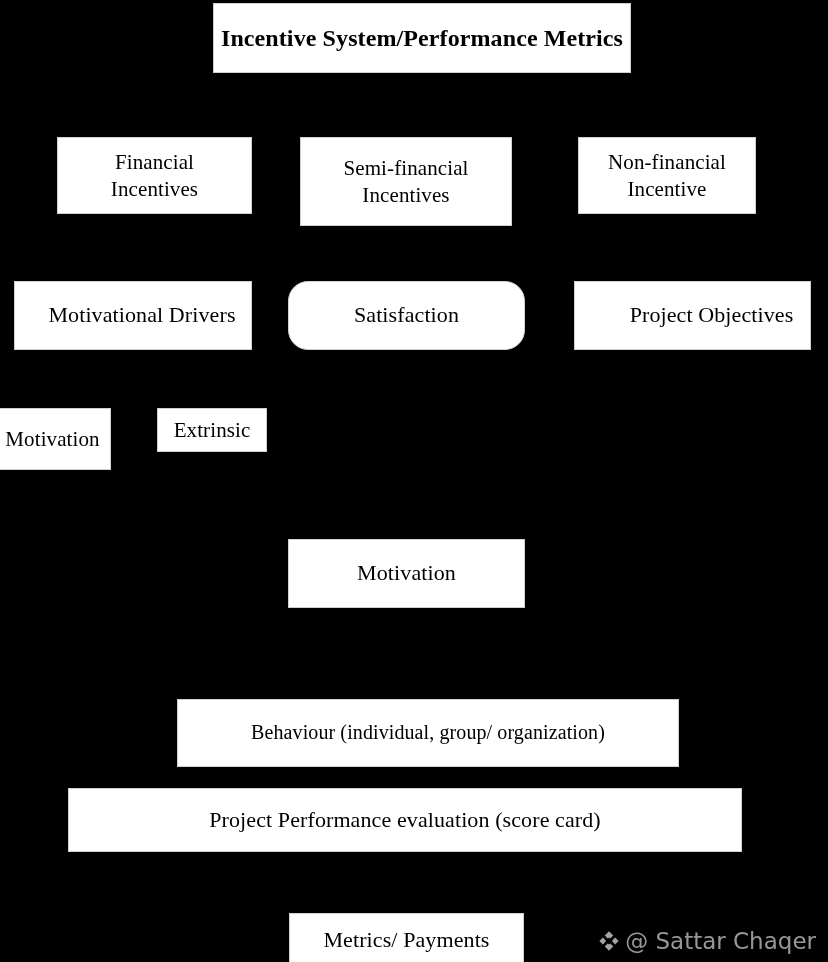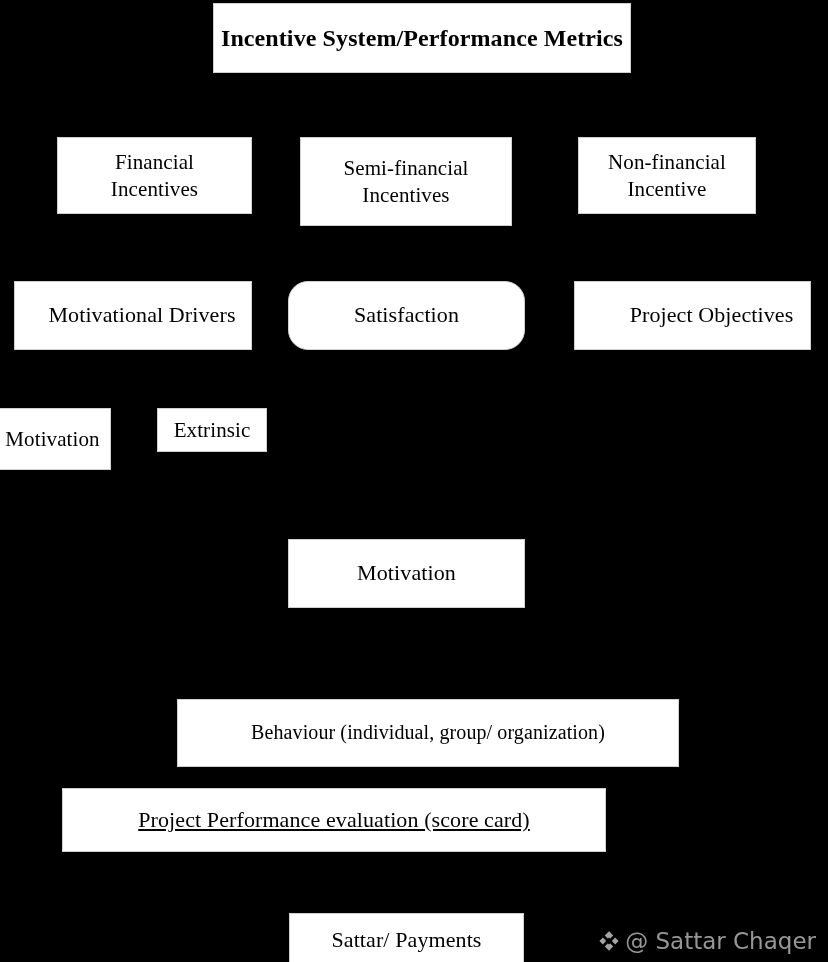--- a/index.html
+++ b/index.html
@@ -49,21 +49,21 @@
   .n-fin         { left: 57px;  top: 137px; width: 195px; height: 77px;  font-size: 21px; }
   .n-semifin     { left: 300px; top: 137px; width: 212px; height: 89px;  font-size: 21px; }
   .n-nonfin      { left: 578px; top: 137px; width: 178px; height: 77px;  font-size: 21px; }
   .n-drivers     { left: 14px;  top: 281px; width: 238px; height: 69px;  font-size: 22px; padding-left: 24px; }
   .n-satis       { left: 288px; top: 281px; width: 237px; height: 69px;  font-size: 22px; border-radius: 20px; }
   .n-objectives  { left: 574px; top: 281px; width: 237px; height: 69px;  font-size: 22px; padding-left: 44px; }
   .n-intrinsic   { left: -6px;  top: 408px; width: 117px; height: 62px;  font-size: 21px; }
   .n-extrinsic   { left: 157px; top: 408px; width: 110px; height: 44px;  font-size: 21px; }
   .n-motivation  { left: 288px; top: 539px; width: 237px; height: 69px;  font-size: 22px; text-align: center; }
   .n-behaviour   { left: 177px; top: 663px; width: 502px; height: 68px;  font-size: 20px; margin-top: 36px; }
-  .n-evaluation  { left: 62px;  top: 788px; width: 544px; height: 64px;  font-size: 22px; text-decoration: underline; }
+  .n-evaluation  { left: 68px;  top: 788px; width: 674px; height: 64px;  font-size: 22px; }
   .n-rewards     { left: 289px; top: 913px; width: 235px; height: 70px;  font-size: 22px;
                    align-items: flex-start; padding-top: 12px; }
 
   
   #watermark {
     position: absolute;
     right: 12px;
     bottom: 8px;
     display: flex;
     align-items: center;
@@ -131,21 +131,21 @@
 
   <div class="node n-behaviour">
     <span class="label">Behaviour (individual, group/ organization)</span>
   </div>
 
   <div class="node n-evaluation">
     <span class="label">Project Performance evaluation (score card)</span>
   </div>
 
   <div class="node n-rewards">
-    <span class="label">Sattar/ Payments</span>
+    <span class="label">Metrics/ Payments</span>
   </div>
 
   <div id="watermark">
     <span class="wm-icon">
       <svg viewBox="0 0 32 32" width="26" height="26" aria-hidden="true">
         <g fill="#c9c9c9">
           <polygon points="16,4 21.2,9.2 16,14.4 10.8,9.2"></polygon>
           <polygon points="16,17.6 21.2,22.8 16,28 10.8,22.8"></polygon>
           <polygon points="4.2,16 8.4,11.8 12.6,16 8.4,20.2"></polygon>
           <polygon points="19.4,16 23.6,11.8 27.8,16 23.6,20.2"></polygon>

